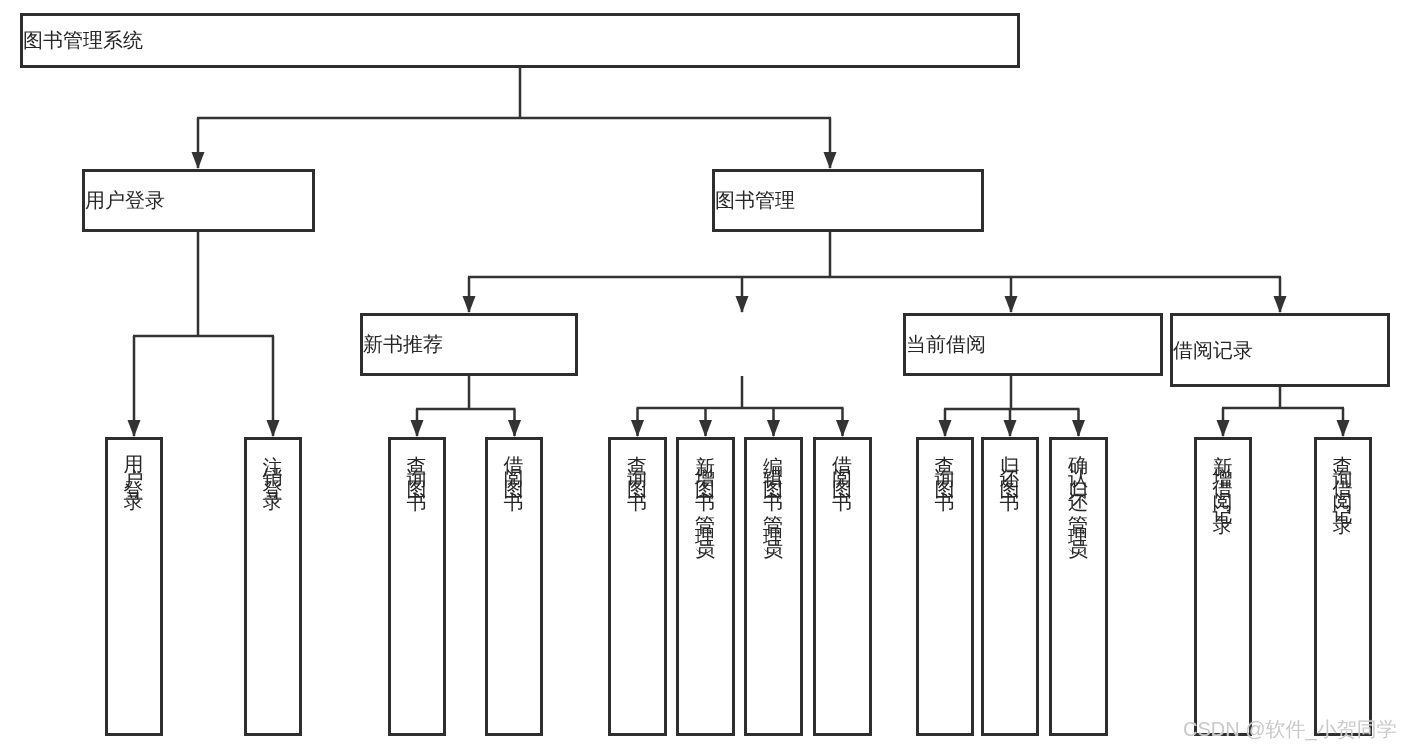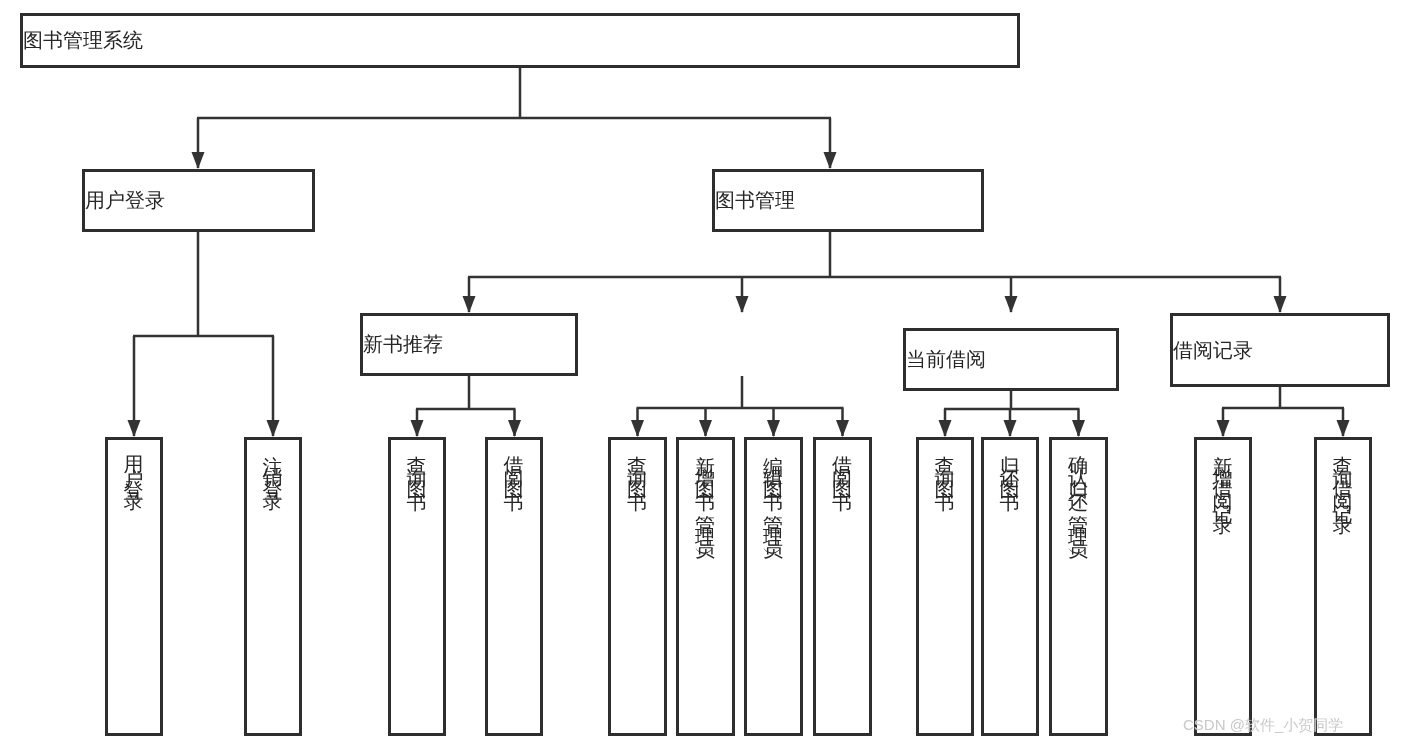--- a/index.html
+++ b/index.html
@@ -25,21 +25,21 @@
   .v {
     writing-mode:vertical-rl;
     text-orientation:mixed;
     letter-spacing:12px;
     line-height:1;
   }
   .node .lbl { display:block; }
   #wm {
     position:absolute;
     z-index:2;
-    font-size:15px;
+    font-size:20px;
     color:rgba(198,198,198,0.95);
     text-shadow:0 0 1px rgba(255,255,255,0.8);
     white-space:nowrap;
   }
 </style>
 </head>
 <body>
 
 <div id="canvas">
 
@@ -90,21 +90,21 @@
   <div class="node" style="left:82px;top:169px;width:233px;height:63px">
     <span class="lbl">用户登录</span>
   </div>
   <div class="node" style="left:712px;top:169px;width:272px;height:63px">
     <span class="lbl">图书管理</span>
   </div>
 
   <div class="node" style="left:360px;top:313px;width:218px;height:63px">
     <span class="lbl">新书推荐</span>
   </div>
-  <div class="node" style="left:903px;top:328px;width:216px;height:63px">
+  <div class="node" style="left:903px;top:313px;width:260px;height:63px">
     <span class="lbl">当前借阅</span>
   </div>
   <div class="node" style="left:1170px;top:313px;width:220px;height:74px">
     <span class="lbl">借阅记录</span>
   </div>
 
   <div class="node v" style="left:105px;top:437px;width:58px;height:299px">
     <span class="lbl">用户登录</span>
   </div>
   <div class="node v" style="left:244px;top:437px;width:58px;height:299px">

